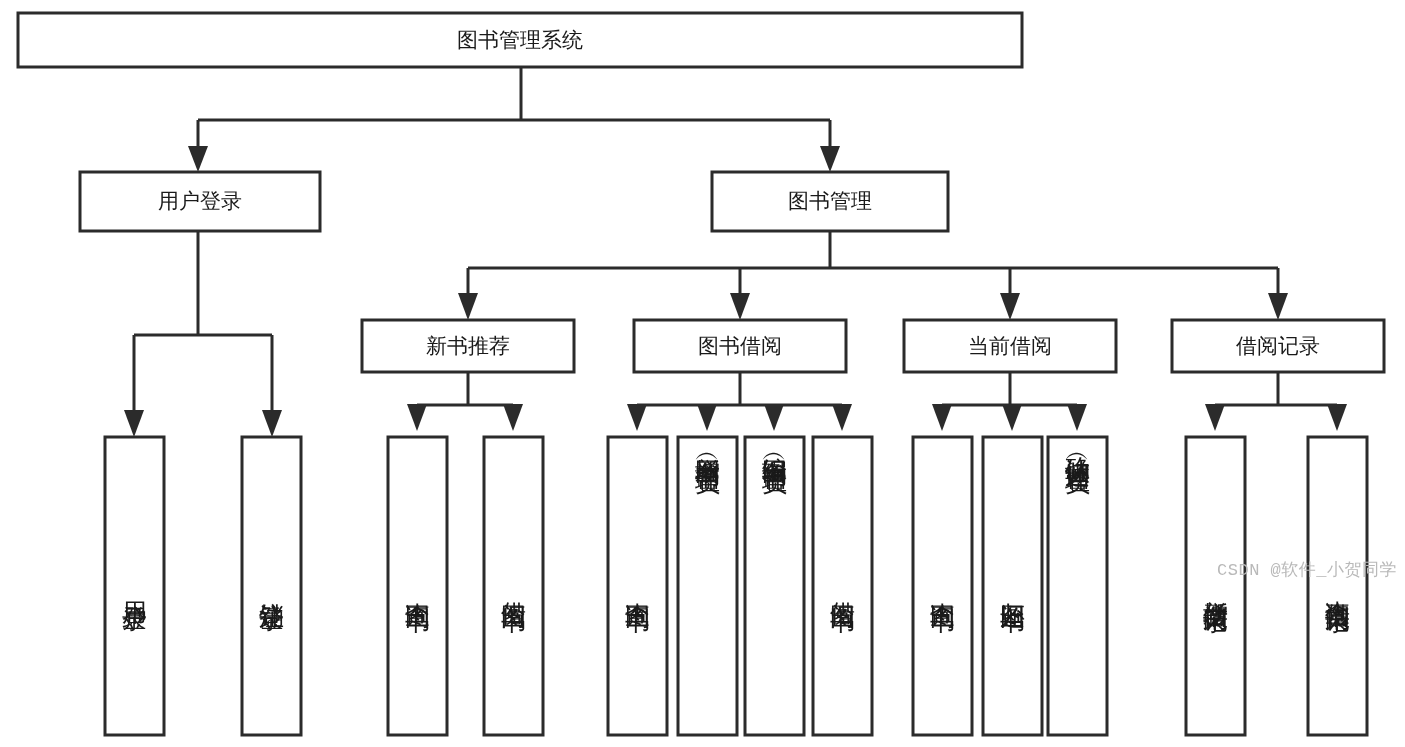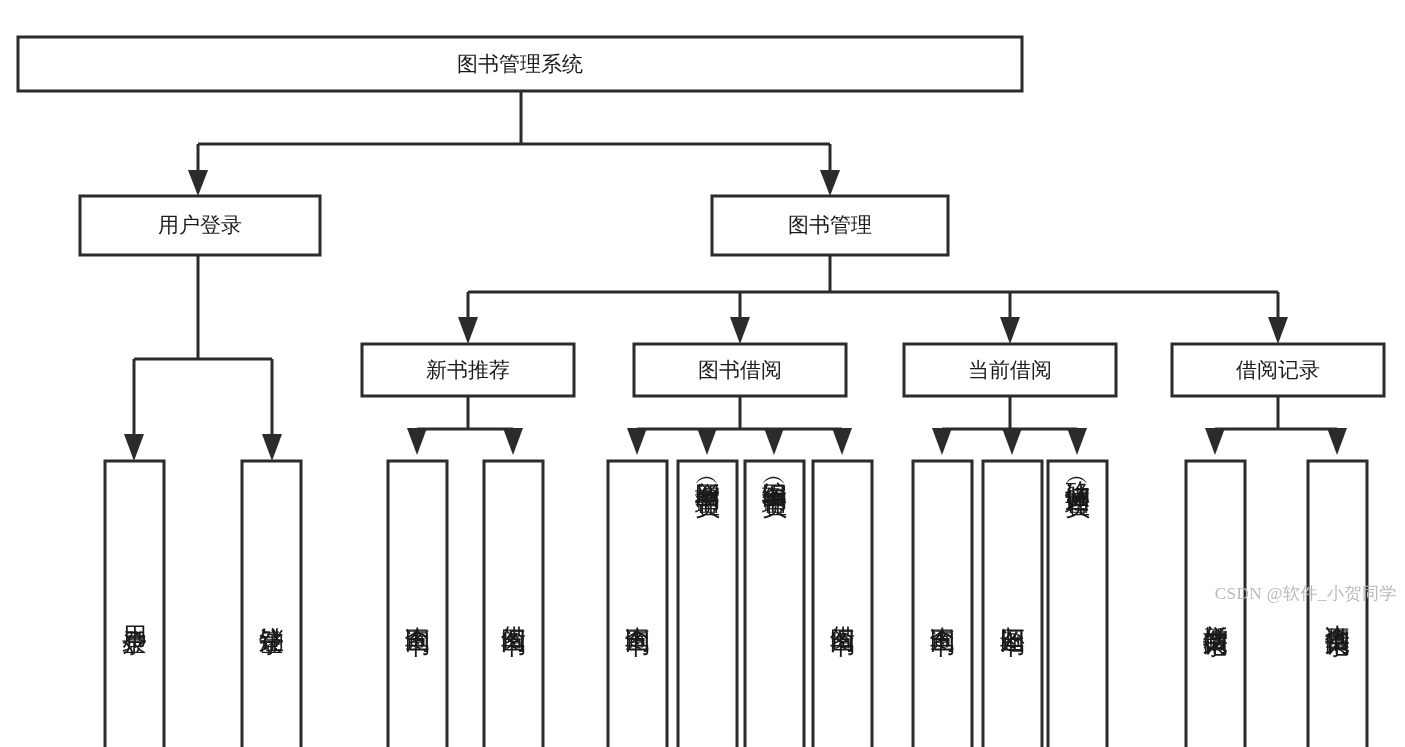--- a/index.html
+++ b/index.html
@@ -11,21 +11,20 @@
     width: 1405px;
     height: 747px;
     font-family: "Liberation Sans", "DejaVu Sans", sans-serif;
     overflow: hidden;
     position: relative;
   }
   #diagram-root {
     position: relative;
     width: 1405px;
     height: 587px;
-    margin-top: 24px;
   }
   svg#flowchart {
     position: absolute;
     top: 0;
     left: 0;
     width: 1405px;
     height: 747px;
     display: block;
   }
   .node-rect {
@@ -65,21 +64,21 @@
     line-height: 1.08;
     letter-spacing: 2px;
     color: #1a1a1a;
     white-space: nowrap;
     text-align: center;
   }
   .watermark {
     position: absolute;
     right: 8px;
     bottom: 6px;
-    font-family: Liberation Serif, serif;
+    font-family: Liberation Mono, monospace;
     font-size: 17px;
     color: #b9b9b9;
     letter-spacing: 0.5px;
     white-space: nowrap;
   }
 </style>
 </head>
 <body>
 
 <div id="diagram-root">

